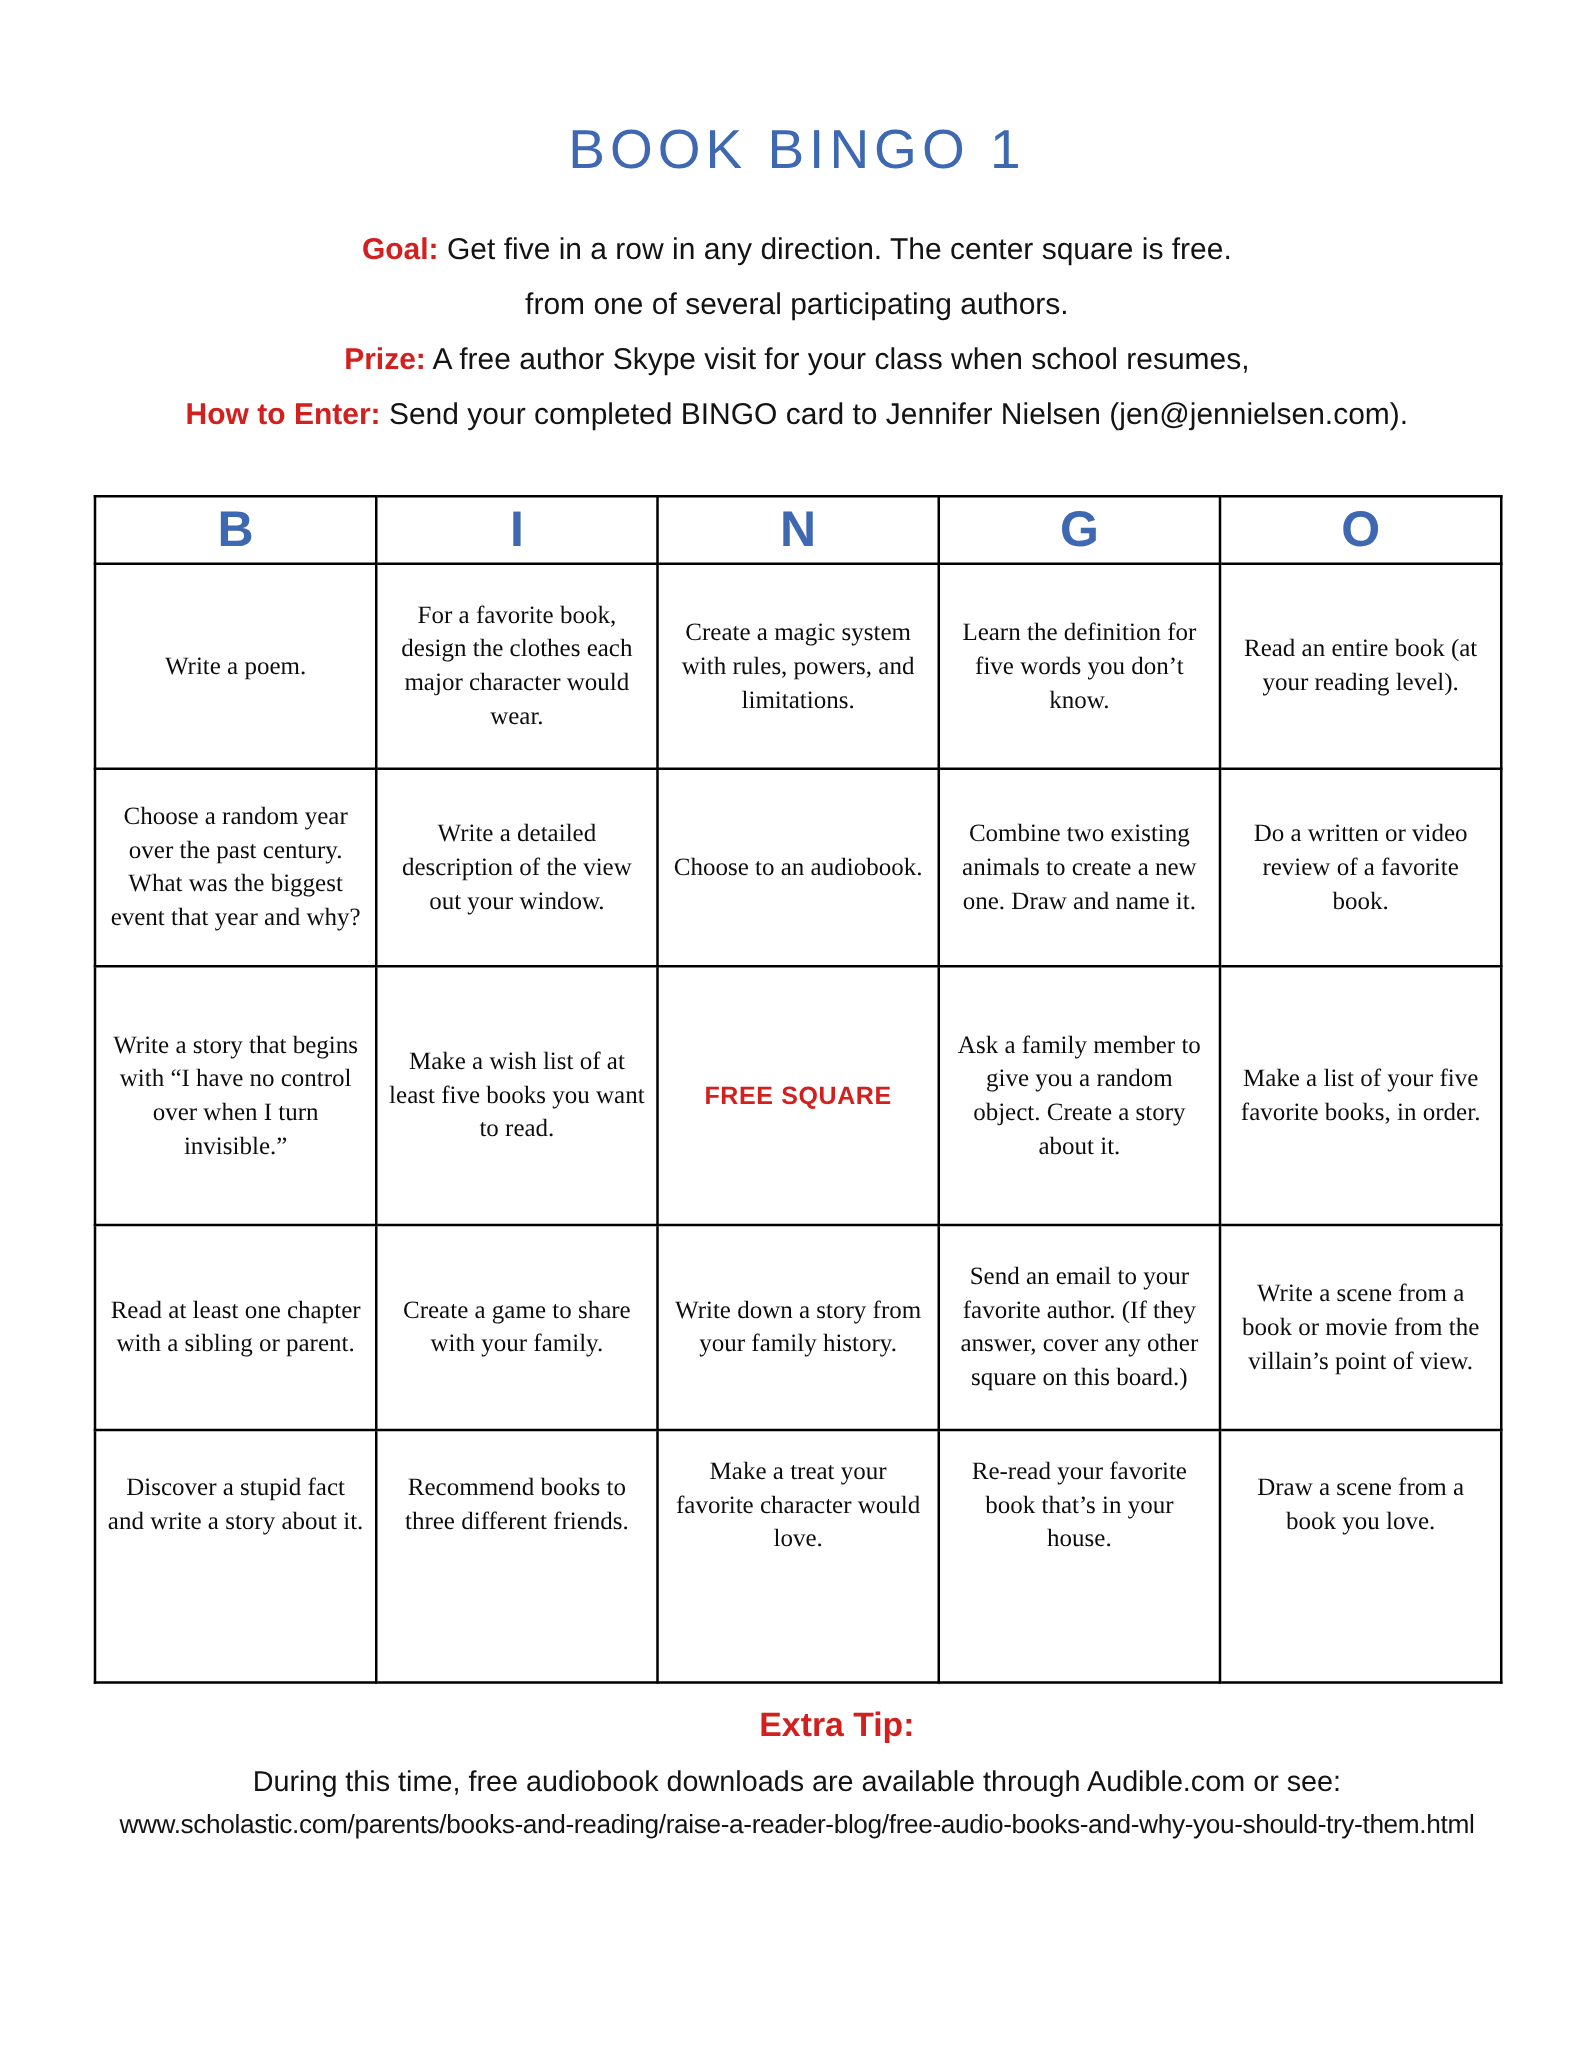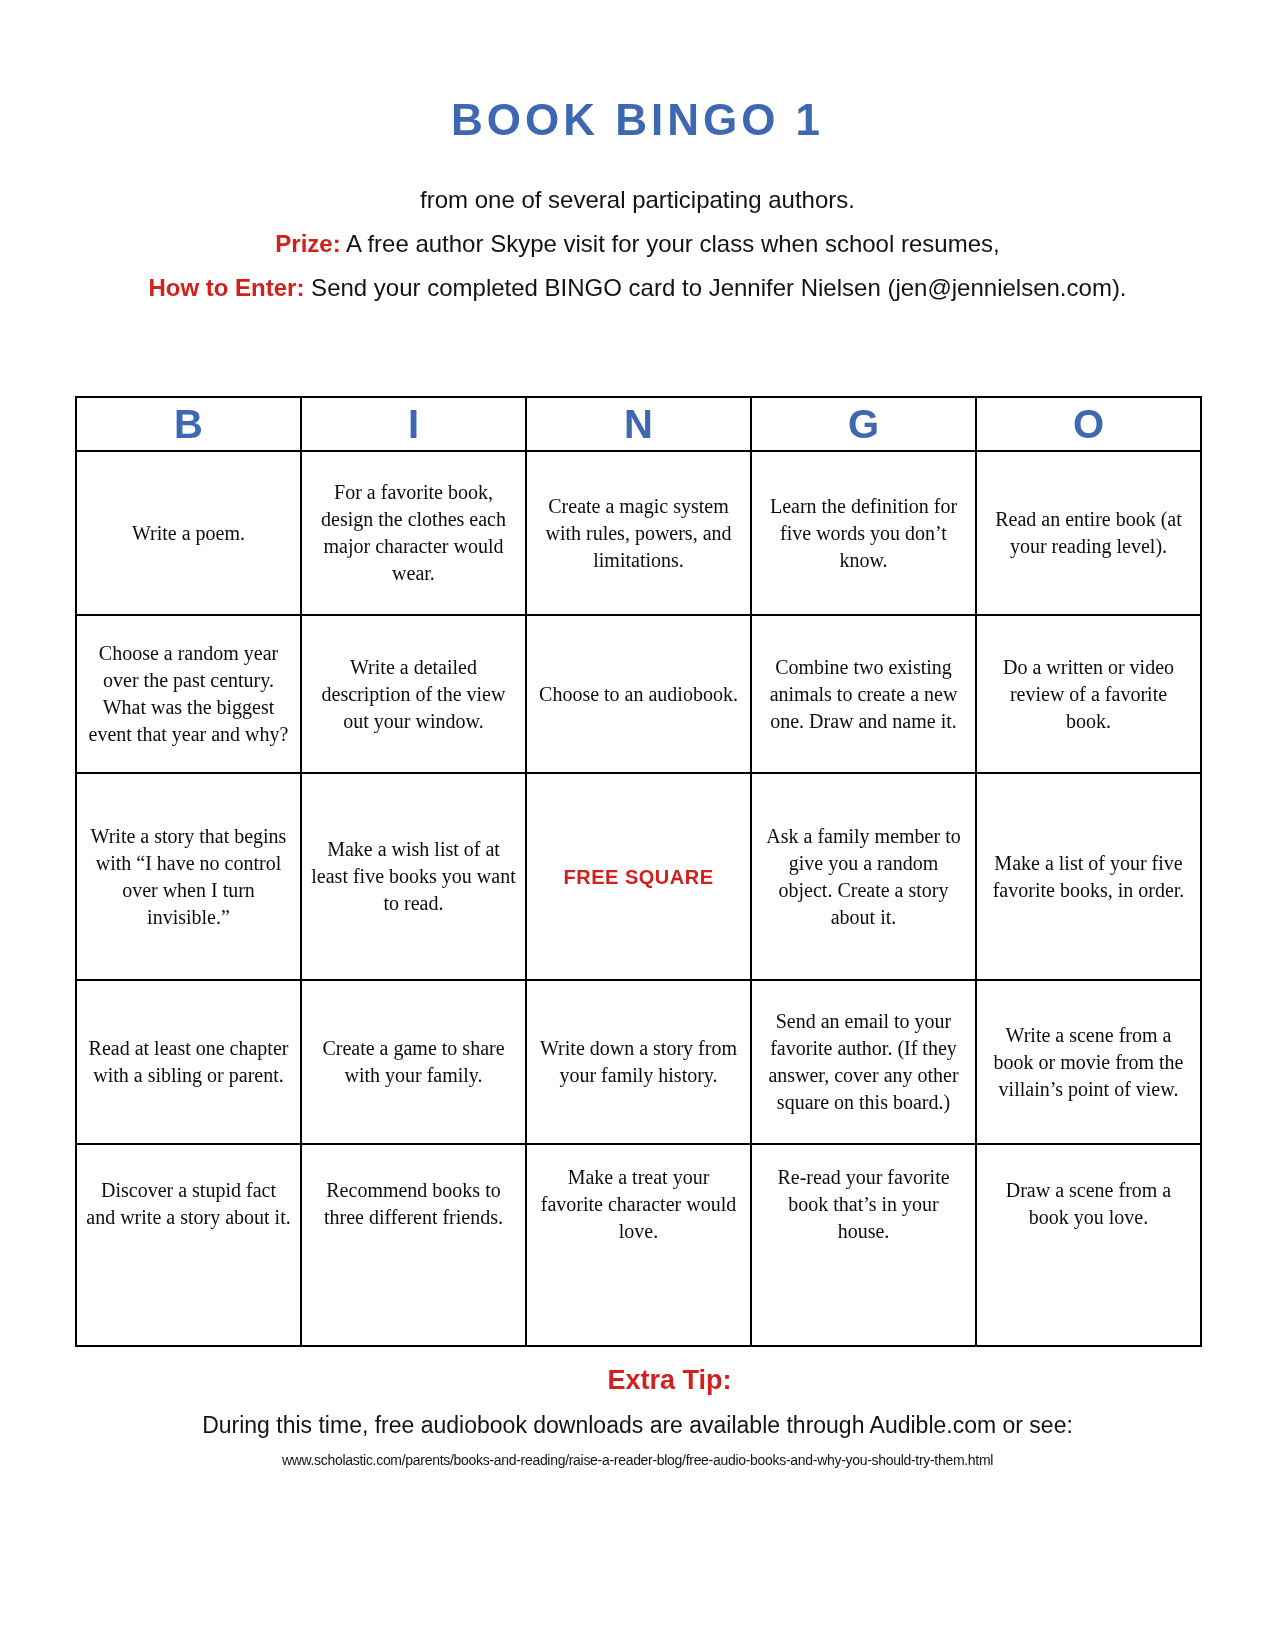--- a/index.html
+++ b/index.html
@@ -16,21 +16,21 @@
     overflow: hidden;
   }
   .page-title {
     position: absolute;
     top: 94px;
     left: 0;
     width: 100%;
     text-align: center;
     font-size: 44px;
     line-height: 52px;
-    font-weight: bold;
+    font-weight: normal;
     letter-spacing: 4px;
     color: var(--blue, #3E68B2);
   }
   .intro {
     position: absolute;
     top: 178px;
     left: 0;
     width: 100%;
     text-align: center;
     font-size: 24px;
@@ -108,32 +108,35 @@
     font-size: 23px;
     line-height: 30px;
     color: #131313;
   }
   .footer-tip-url {
     position: absolute;
     top: 1446px;
     left: 0;
     width: 100%;
     text-align: center;
-    font-size: 14px;
+    font-size: 21px;
     line-height: 28px;
     letter-spacing: -0.3px;
     color: #131313;
   }
 </style>
 </head>
 <body>
 
 <div class="page-title">BOOK BINGO 1</div>
 
 <div class="intro">
+  <div class="intro-line">
+    <span class="intro-label">Goal:</span><span> Get five in a row in any direction. The center square is free.</span>
+  </div>
   <div class="intro-line">
     <span>from one of several participating authors.</span>
   </div>
   <div class="intro-line">
     <span class="intro-label">Prize:</span><span> A free author Skype visit for your class when school resumes,</span>
   </div>
   <div class="intro-line">
     <span class="intro-label">How to Enter:</span><span> Send your completed BINGO card to Jennifer Nielsen (jen@jennielsen.com).</span>
   </div>
 </div>

